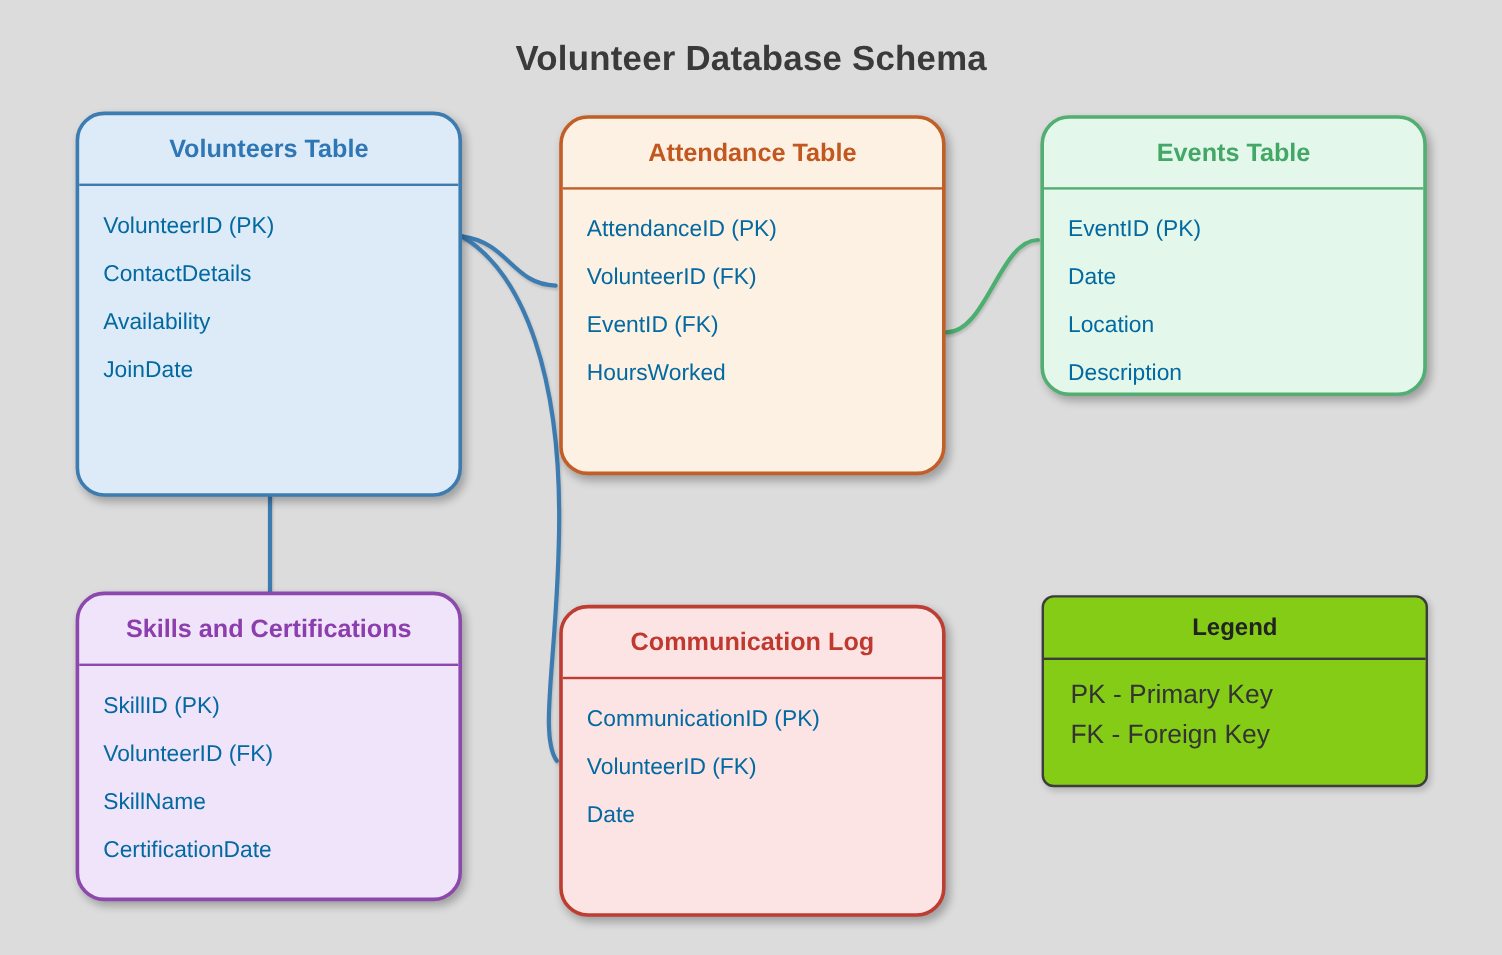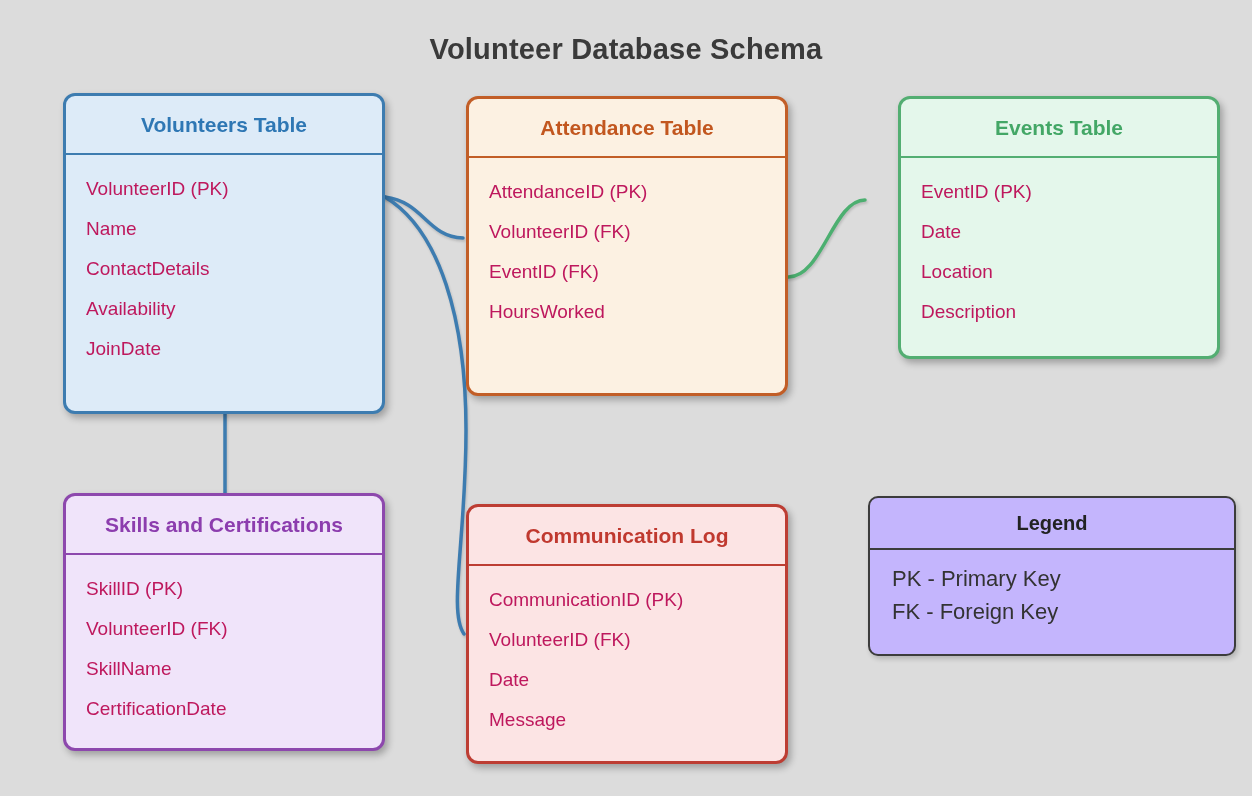--- a/index.html
+++ b/index.html
@@ -24,56 +24,56 @@
 
   svg.connectors {
     position: absolute; inset: 0;
     width: 1252px; height: 796px;
     pointer-events: none;
   }
   svg.connectors path { filter: drop-shadow(1px 2px 1px rgba(0,0,0,0.15)); }
 
   .entity {
     position: absolute;
-    border-radius: 12px;
+    border-radius: 24px;
     border: 3px solid var(--accent);
     background: var(--bg);
     box-shadow: 3px 4px 7px rgba(0,0,0,0.28);
   }
   .entity .hd {
     height: 59px;
     display: flex; align-items: center; justify-content: center;
     font-size: 21px; font-weight: 700;
     color: var(--title);
     border-bottom: 2px solid var(--accent);
   }
   .entity .fields { padding: 14px 0 0 20px; }
   .entity .field {
     height: 40px; line-height: 40px;
     font-size: 19px;
-    color: #be185d;
+    color: #0369a1;
     white-space: nowrap;
   }
 
   .t-blue   { --accent:#3d7cb0; --bg:#ddebf8; --title:#2e77b4; }
   .t-orange { --accent:#c25e27; --bg:#fcf1e2; --title:#c2571f; }
   .t-green  { --accent:#53ae72; --bg:#e4f7eb; --title:#43a766; }
   .t-purple { --accent:#8d48ad; --bg:#f0e4fa; --title:#8c3dae; }
   .t-red    { --accent:#bd3d33; --bg:#fce4e4; --title:#c0392f; }
 
   #volunteers    { left:63px;  top:93px;  width:322px; height:321px; }
   #attendance    { left:466px; top:96px;  width:322px; height:300px; }
-  #events        { left:898px; top:96px;  width:322px; height:263px; }
+  #events        { left:867px; top:96px;  width:322px; height:234px; }
   #skills        { left:63px;  top:493px; width:322px; height:258px; }
   #communication { left:466px; top:504px; width:322px; height:260px; }
 
   .legend-box {
     position: absolute;
-    left: 868px; top: 496px; width: 368px; height: 160px;
-    background: #c4b5fd;
+    left: 868px; top: 496px; width: 322px; height: 160px;
+    background: #84cc16;
     border: 2px solid #3c3c3c;
     border-radius: 10px;
     box-shadow: 2px 3px 5px rgba(0,0,0,0.18);
   }
   .legend-box .hd {
     height: 52px;
     display: flex; align-items: center; justify-content: center;
     font-size: 20px; font-weight: 700;
     color: #222;
     border-bottom: 2px solid #3c3c3c;
@@ -97,21 +97,20 @@
     <path d="M 385 197 C 424 202, 427 237, 463 238" fill="none" stroke="#3d7cb0" stroke-width="3.5" stroke-linecap="round"></path>
     <path d="M 385 197 C 440 230, 466 320, 466 430 C 466 540, 448 612, 464 634" fill="none" stroke="#3d7cb0" stroke-width="3.5" stroke-linecap="round"></path>
     <path d="M 225 413 L 225 494" fill="none" stroke="#3d7cb0" stroke-width="3.5" stroke-linecap="round"></path>
     <path d="M 788 277 C 822 278, 833 200, 865 200" fill="none" stroke="#4caf70" stroke-width="3.5" stroke-linecap="round"></path>
   </svg>
 
   <div class="entity t-blue" id="volunteers">
     <div class="hd">Volunteers Table</div>
     <div class="fields">
       <div class="field">VolunteerID (PK)</div>
-      <div class="field">Name</div>
       <div class="field">ContactDetails</div>
       <div class="field">Availability</div>
       <div class="field">JoinDate</div>
     </div>
   </div>
 
   <div class="entity t-orange" id="attendance">
     <div class="hd">Attendance Table</div>
     <div class="fields">
       <div class="field">AttendanceID (PK)</div>
@@ -140,21 +139,20 @@
       <div class="field">CertificationDate</div>
     </div>
   </div>
 
   <div class="entity t-red" id="communication">
     <div class="hd">Communication Log</div>
     <div class="fields">
       <div class="field">CommunicationID (PK)</div>
       <div class="field">VolunteerID (FK)</div>
       <div class="field">Date</div>
-      <div class="field">Message</div>
     </div>
   </div>
 
   <div class="legend-box">
     <div class="hd">Legend</div>
     <div class="items">
       <div class="item">PK - Primary Key</div>
       <div class="item">FK - Foreign Key</div>
     </div>
   </div>

